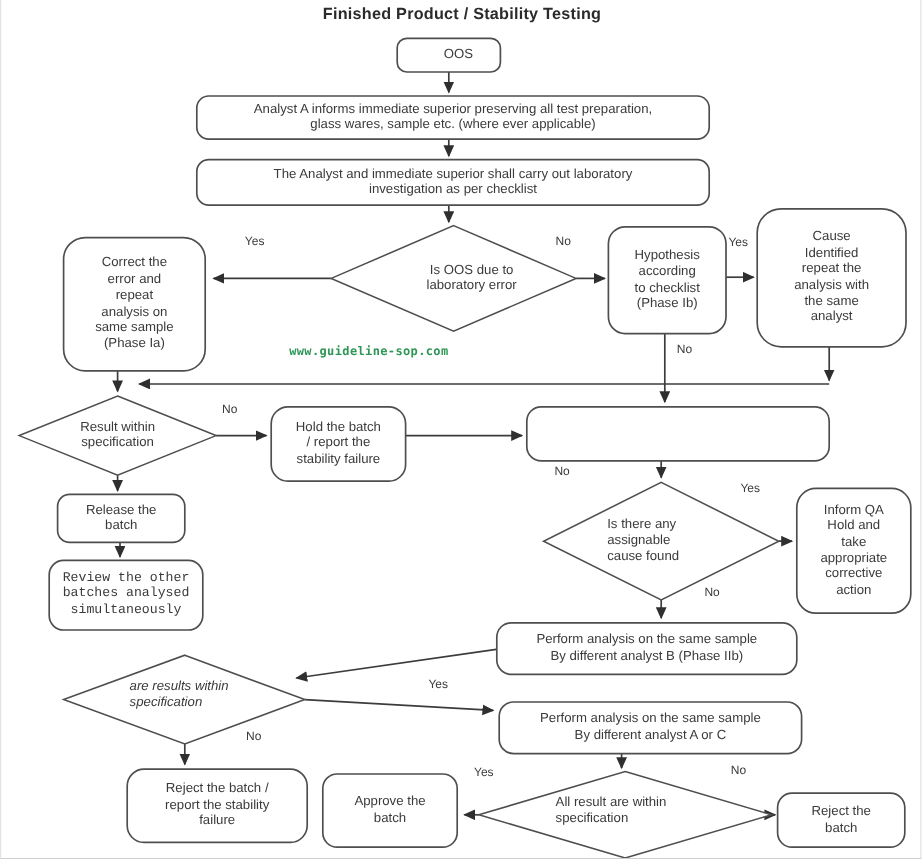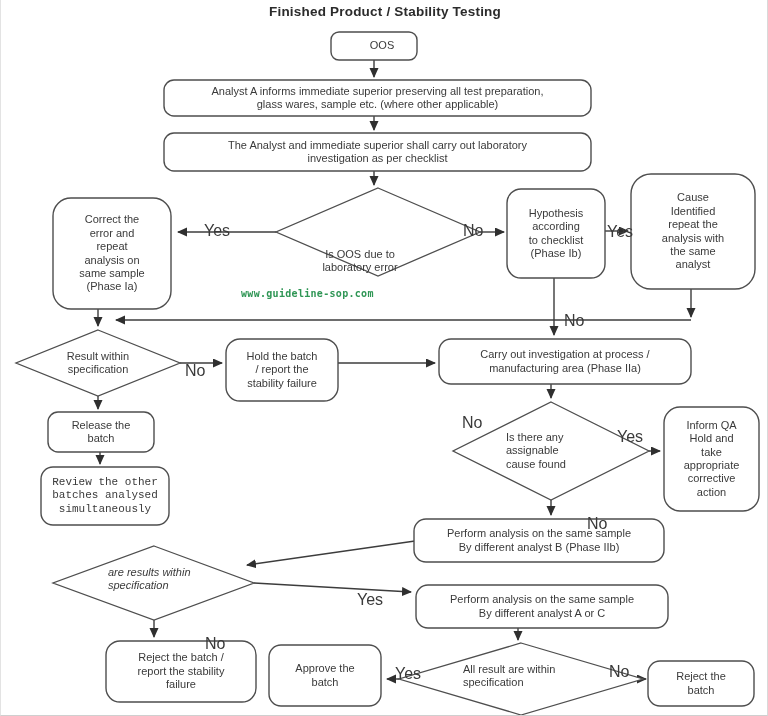--- a/index.html
+++ b/index.html
@@ -12,21 +12,21 @@
   #wires{position:absolute;left:0;top:0;width:768px;height:716px;}
   .title{
     position:absolute;left:0;top:4px;width:768px;text-align:center;
     font-size:13.5px;font-weight:bold;color:#2b2b2b;letter-spacing:.2px;
   }
   .lbl{
     position:absolute;display:flex;align-items:center;justify-content:center;
     text-align:center;white-space:pre-line;font-size:11px;line-height:1.22;color:#3a3a3a;
   }
   .lbl.left{justify-content:flex-start;text-align:left;}
-  .edge{position:absolute;font-size:16px;color:#3a3a3a;margin-top:26px;}
+  .edge{position:absolute;font-size:10px;color:#3a3a3a;}
   .watermark{
     position:absolute;left:240px;top:288px;font-family:"DejaVu Sans Mono", monospace;
     font-size:10px;font-weight:bold;color:#2f9655;letter-spacing:.3px;
   }
   rect.node{fill:#ffffff;stroke:#4e4e4e;stroke-width:1.4;}
   polygon.decision{fill:#ffffff;stroke:#4e4e4e;stroke-width:1.3;}
   line.conn{stroke:#3c3c3c;stroke-width:1.4;}
 </style>
 </head>
 <body>
@@ -129,21 +129,21 @@
     <g>
         <polygon class="decision" points="153,546 253,583 153,620 52,583"></polygon>
       </g>
     <g>
         <polygon class="decision" points="520,643 642,679 520,715 398,679"></polygon>
       </g>
   </svg>
 
   <div class="lbl" style="left:330px;top:32px;width:102px;height:28px;">OOS</div>
   <div class="lbl" style="left:168px;top:82px;width:417px;height:32px;">Analyst A informs immediate superior preserving all test preparation,
-glass wares, sample etc. (where other applicable)</div>
+glass wares, sample etc. (where ever applicable)</div>
   <div class="lbl" style="left:168px;top:135px;width:417px;height:34px;">The Analyst and immediate superior shall carry out laboratory
 investigation as per checklist</div>
   <div class="lbl" style="left:55px;top:200px;width:112px;height:107px;">Correct the
 error and
 repeat
 analysis on
 same sample
 (Phase Ia)</div>
   <div class="lbl" style="left:508px;top:191px;width:94px;height:85px;">Hypothesis
 according
@@ -151,22 +151,20 @@
 (Phase Ib)</div>
   <div class="lbl" style="left:633px;top:176px;width:118px;height:111px;">Cause
 Identified
 repeat the
 analysis with
 the same
 analyst</div>
   <div class="lbl" style="left:228px;top:341px;width:106px;height:58px;">Hold the batch
 / report the
 stability failure</div>
-  <div class="lbl" style="left:443px;top:341px;width:242px;height:41px;">Carry out investigation at process /
-manufacturing area (Phase IIa)</div>
   <div class="lbl" style="left:50px;top:413px;width:100px;height:38px;">Release the
 batch</div>
   <div class="lbl" style="left:43px;top:468px;width:122px;height:56px;font-family:Liberation Mono, monospace;">Review the other
 batches analysed
 simultaneously</div>
   <div class="lbl" style="left:666px;top:409px;width:89px;height:100px;">Inform QA
 Hold and
 take
 appropriate
 corrective
@@ -176,21 +174,21 @@
   <div class="lbl" style="left:420px;top:586px;width:242px;height:41px;">Perform analysis on the same sample
 By different analyst A or C</div>
   <div class="lbl" style="left:108px;top:643px;width:144px;height:57px;">Reject the batch /
 report the stability
 failure</div>
   <div class="lbl" style="left:271px;top:647px;width:106px;height:57px;">Approve the
 batch</div>
   <div class="lbl" style="left:650px;top:663px;width:100px;height:41px;">Reject the
 batch</div>
 
-  <div class="lbl" style="left:294px;top:218px;width:130px;height:28px;margin-top:29px;">Is OOS due to
+  <div class="lbl" style="left:327px;top:218px;width:130px;height:28px;">Is OOS due to
 laboratory error</div>
   <div class="lbl" style="left:52px;top:349px;width:90px;height:28px;">Result within
 specification</div>
   <div class="lbl left" style="left:505px;top:431px;width:100px;height:40px;">Is there any
 assignable
 cause found</div>
   <div class="lbl left" style="left:107px;top:565px;width:140px;height:28px;font-style:italic;">are results within
 specification</div>
   <div class="lbl left" style="left:462px;top:662px;width:140px;height:28px;">All result are within
 specification</div>

